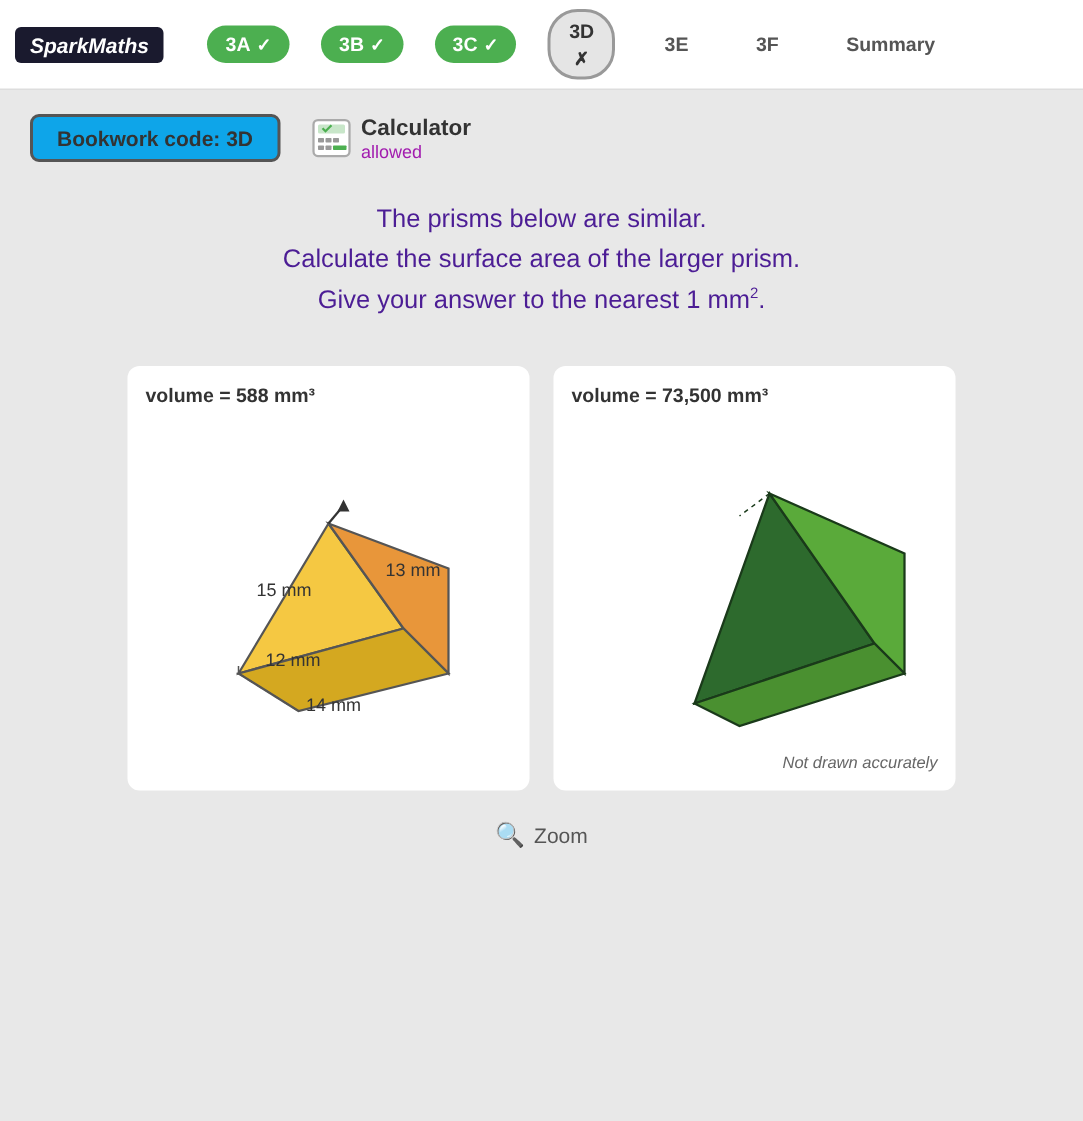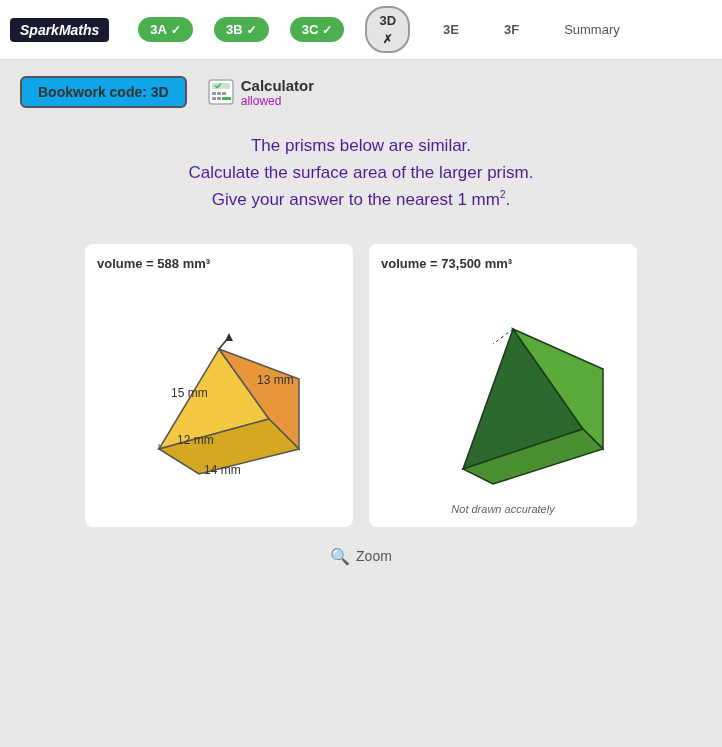--- a/index.html
+++ b/index.html
@@ -48,21 +48,21 @@
       border: 2px solid #999;
       flex-direction: column;
     }
     .tab-inactive {
       background: transparent;
       color: #555;
     }
     .tab-summary {
       background: transparent;
       color: #555;
-      font-weight: 400;
+      font-weight: 700;
     }
     .check-icon { font-size: 12px; }
 
     .content-area {
       background: #e8e8e8;
       min-height: 690px;
       padding: 16px 20px;
     }
     .bookwork-bar {
       display: flex;
@@ -118,21 +118,21 @@
     .prism-diagram {
       width: 100%;
       height: 220px;
       display: flex;
       align-items: center;
       justify-content: center;
     }
     .not-drawn {
       font-size: 11px;
       color: #666;
-      text-align: center;
+      text-align: right;
       margin-top: 4px;
       font-style: italic;
     }
     .zoom-bar {
       display: flex;
       justify-content: center;
       align-items: center;
       gap: 6px;
       color: #555;
       font-size: 14px;

